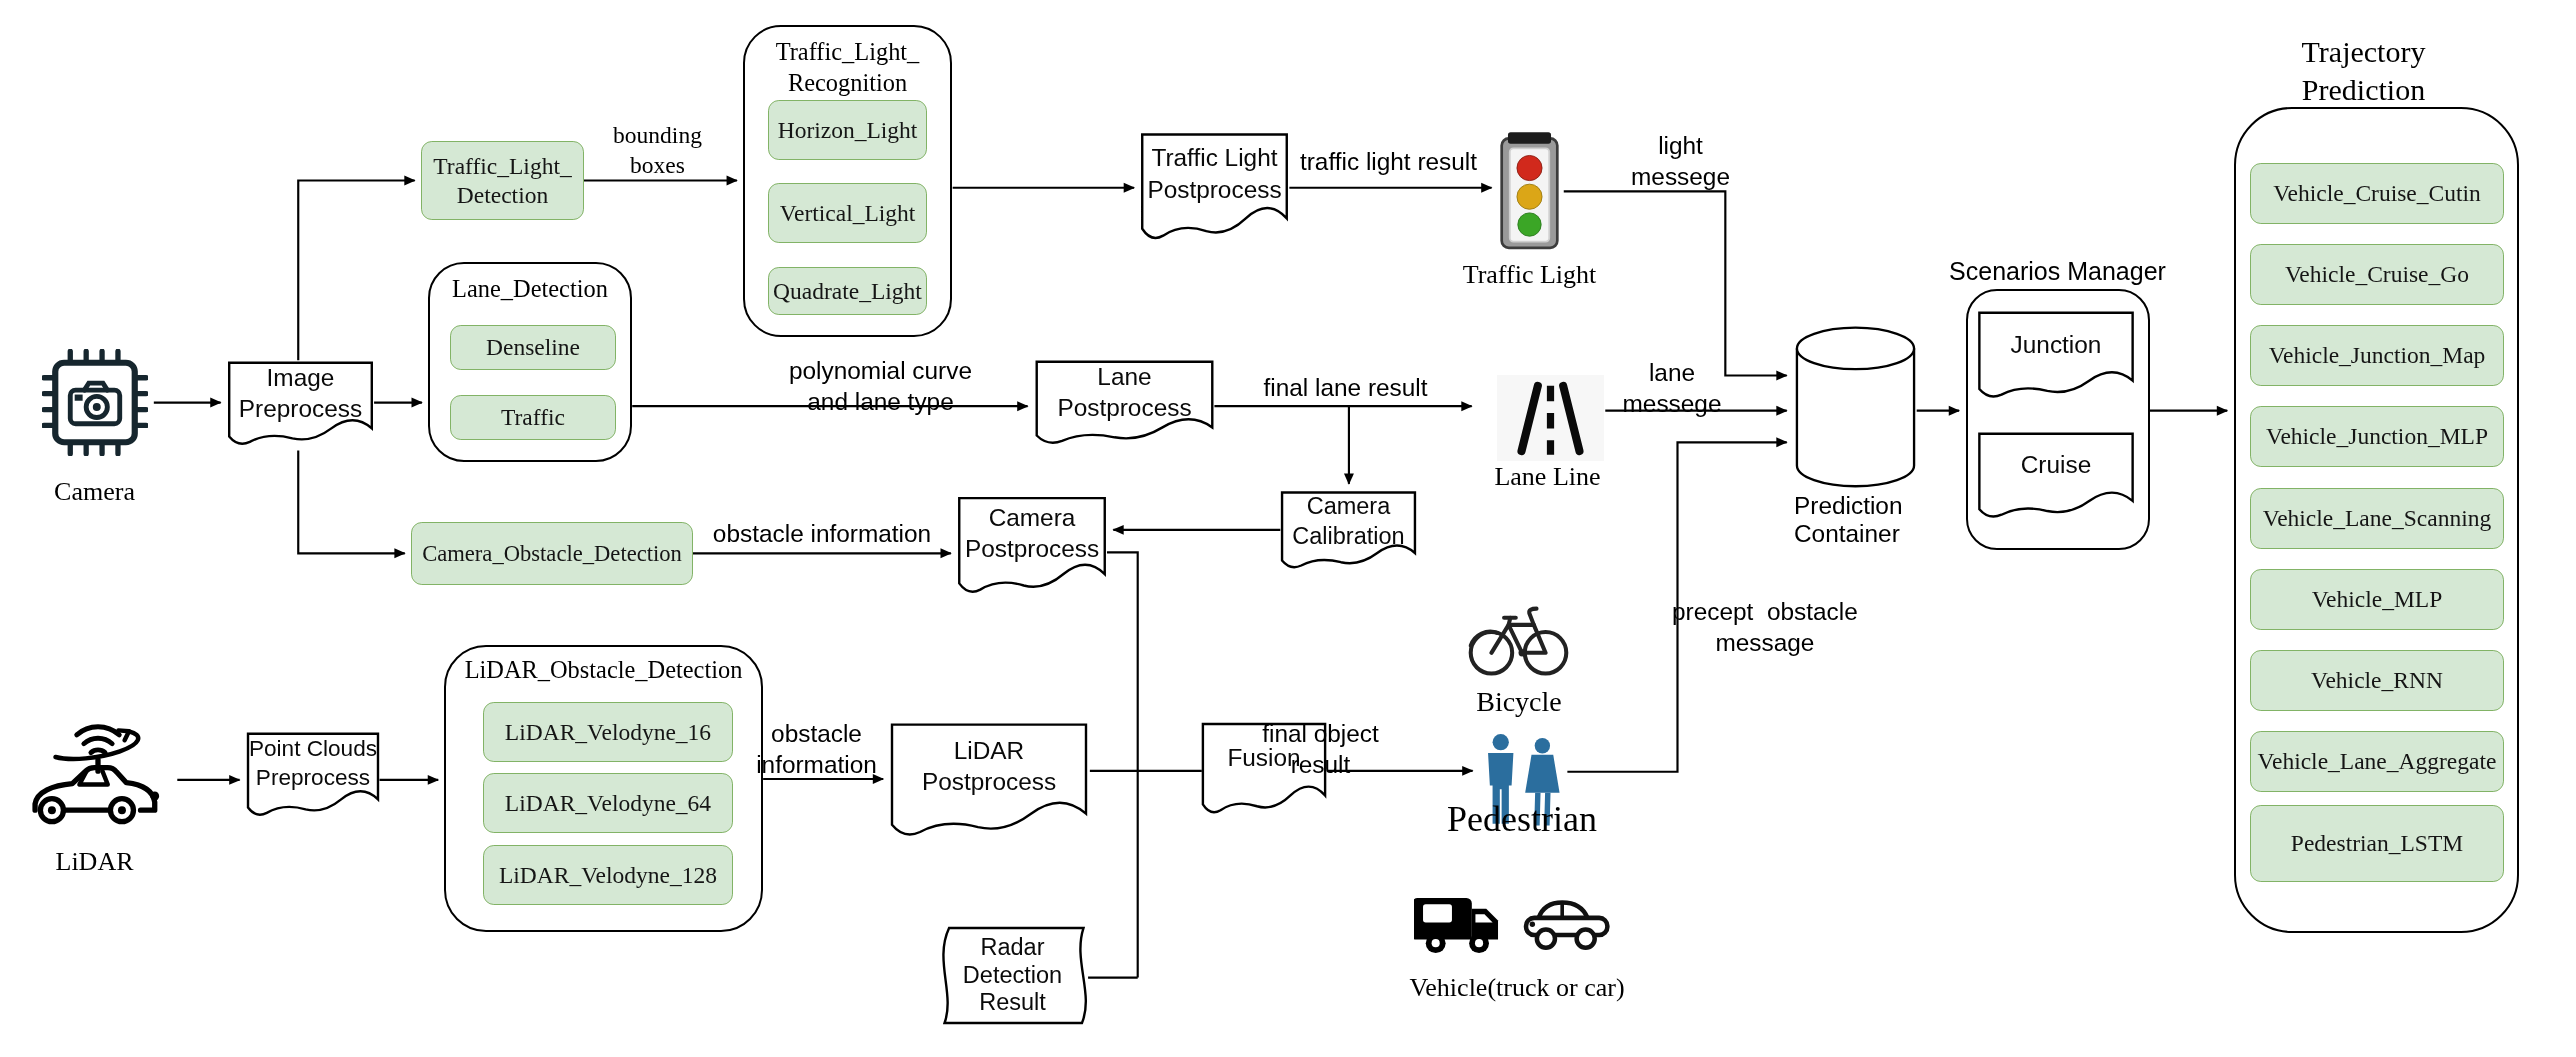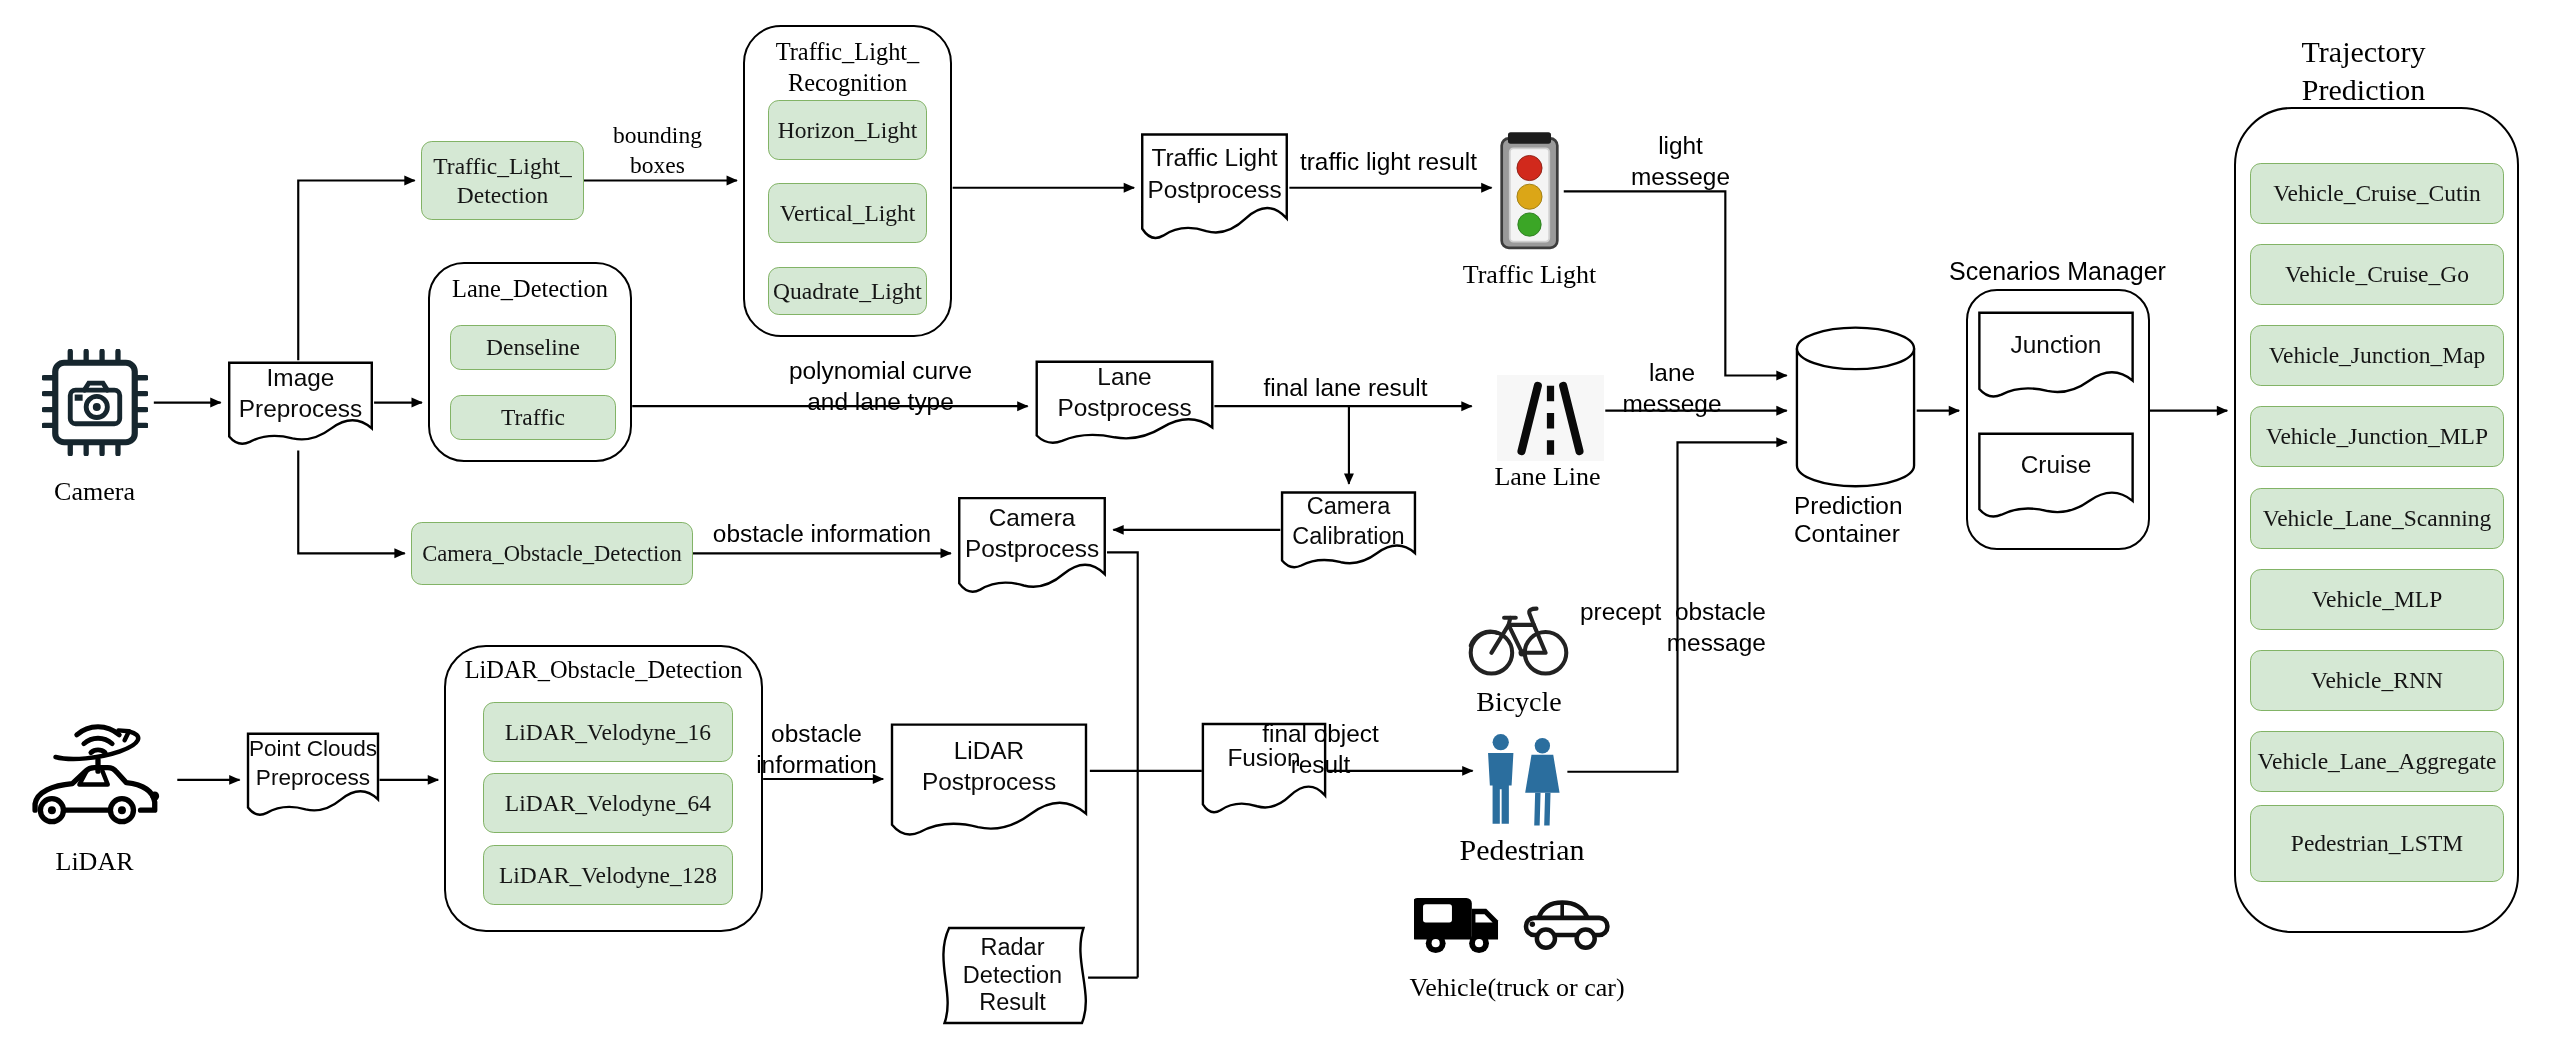--- a/index.html
+++ b/index.html
@@ -246,21 +246,21 @@
         <circle cx="24" cy="10" r="9" fill="#2b6e9e"></circle>
         <path d="M10,22 L38,22 L36,58 L33,58 L33,100 L25,100 L25,62 L23,62 L23,100 L15,100 L15,58 L12,58 Z" fill="#2b6e9e"></path>
       </g>
       <g transform="translate(48,6)">
         <circle cx="22" cy="8" r="8.5" fill="#2b6e9e"></circle>
         <path d="M10,18 L34,18 L41,60 L3,60 Z" fill="#2b6e9e"></path>
         <path d="M14,60 L20,60 L19,96 L13,96 Z M25,60 L31,60 L30,96 L24,96 Z" fill="#2b6e9e"></path>
       </g>
     </svg>
   </div>
-  <div class="flabel serif" style="left:1443px;top:834px;width:158px;height:31px;font-size:30px">Pedestrian</div>
+  <div class="flabel serif" style="left:1443px;top:804px;width:158px;height:31px;font-size:36px">Pedestrian</div>
 
   <div class="icon" style="left:1414px;top:887px;width:206px;height:78px">
     <svg viewBox="0 0 228 86">
       <g>
         <path d="M4,12 h54 a6,6 0 0 1 6,6 v40 h-62 a4,4 0 0 1 -4,-4 v-36 a6,6 0 0 1 6,-6 z" fill="#000"></path>
         <path d="M64,24 h16 l13,13 v21 h-29 z" fill="#000"></path>
         <rect x="10" y="19" width="32" height="20" rx="3" fill="#fff"></rect>
         <path d="M68,30 h10 l9,9 h-19 z" fill="#fff"></path>
         <circle cx="24" cy="62" r="11" fill="#000"></circle>
           <circle cx="24" cy="62" r="4.5" fill="#fff"></circle>
@@ -324,17 +324,17 @@
   <div class="flabel" style="left:763px;top:358px;width:235px;height:58px">polynomial curve
 and lane type</div>
   <div class="flabel" style="left:1253px;top:374px;width:185px;height:29px">final lane result</div>
   <div class="flabel" style="left:1600px;top:359px;width:144px;height:60px">lane
 messege</div>
   <div class="flabel" style="left:709px;top:521px;width:226px;height:27px">obstacle information</div>
   <div class="flabel" style="left:733px;top:721px;width:167px;height:58px">obstacle
 information</div>
   <div class="flabel" style="left:1228px;top:721px;width:185px;height:58px">final object
 result</div>
-  <div class="flabel" style="left:1580px;top:596px;width:271px;height:63px;justify-content:flex-start;text-align:right;white-space:pre-wrap">precept  obstacle
+  <div class="flabel" style="left:1672px;top:596px;width:271px;height:63px;justify-content:flex-start;text-align:center;white-space:pre-wrap">precept  obstacle
 message</div>
 
 </div>
 
 
 </body></html>

